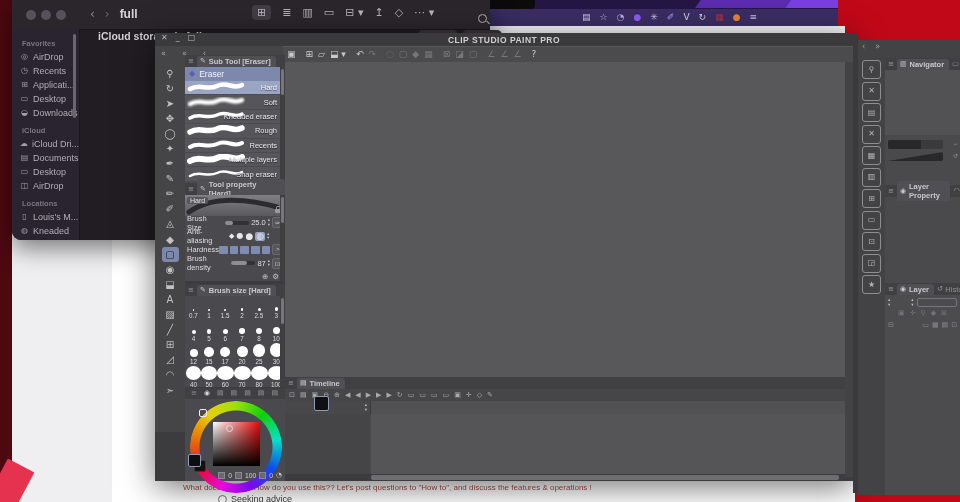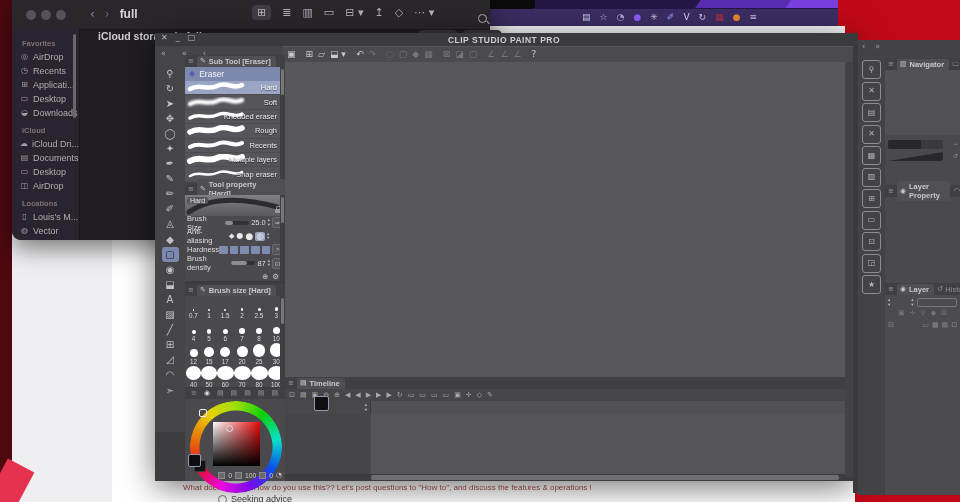--- a/index.html
+++ b/index.html
@@ -275,21 +275,21 @@
         </div>
       <div class="fsb-h">Locations</div>
       <div>
 
       <div class="fsb-i">
             <span class="ico">▯</span>
             <span>Louis's M...</span>
           </div>
           <div class="fsb-i">
             <span class="ico">◍</span>
-            <span>Vector</span>
+            <span>Kneaded</span>
           </div>
         </div>
       <div id="fsb-scroll"></div>
     </div>
   </div>
 
   <div class="abs" id="csp">
     <div id="csp-titlebar">
       <div id="csp-ctrls">
         <span class="ico">✕</span>

